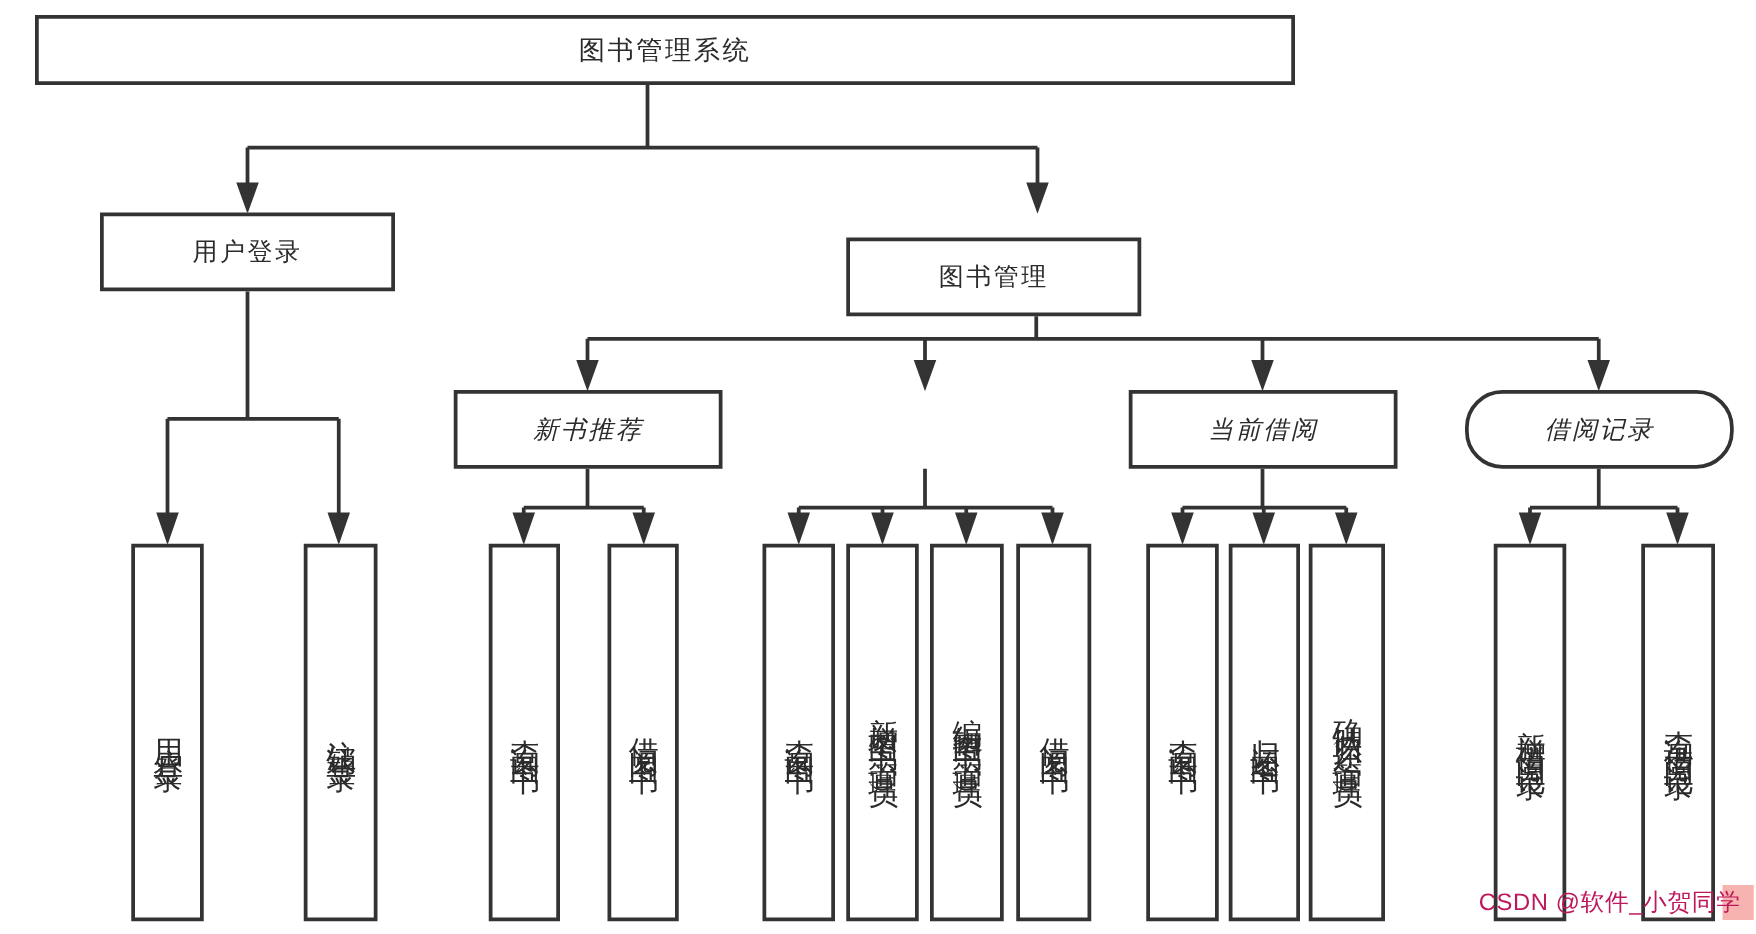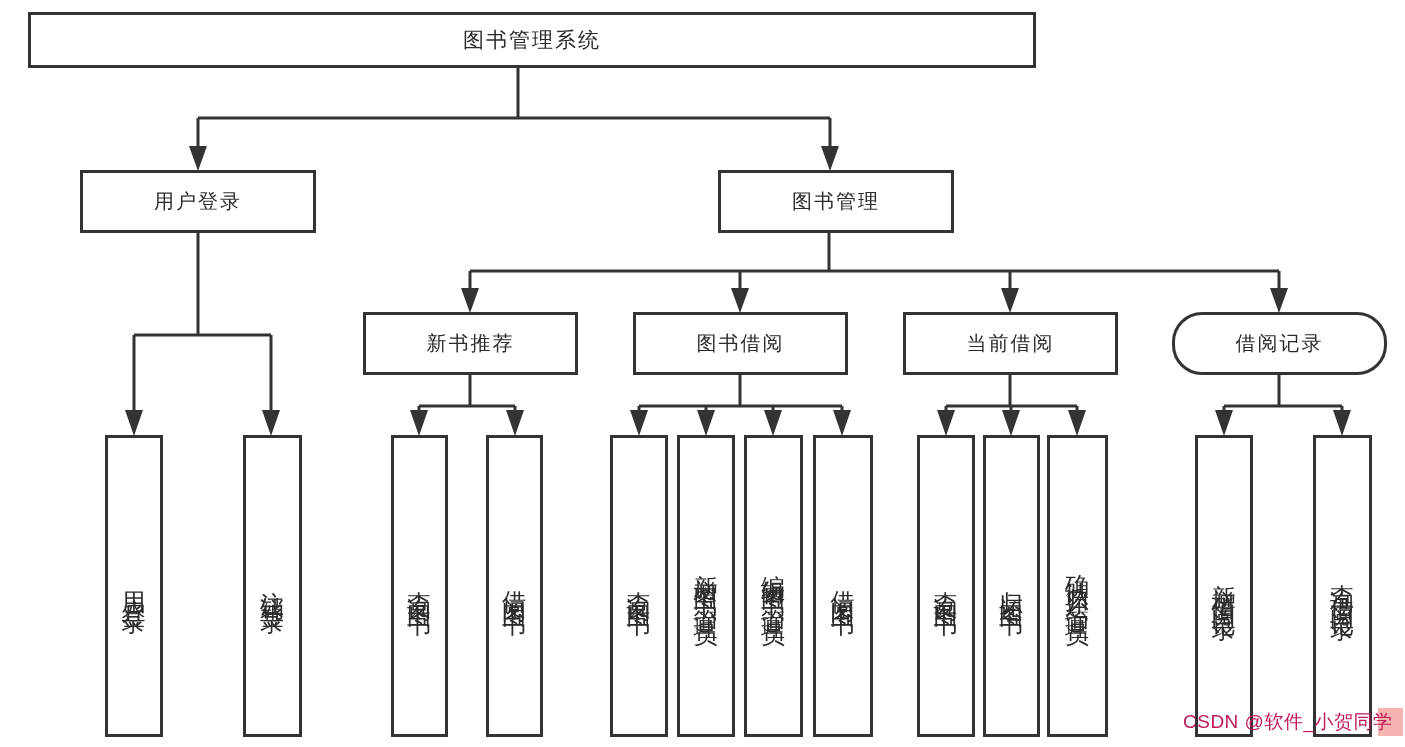--- a/index.html
+++ b/index.html
@@ -33,21 +33,21 @@
     font-size: 20px;
     letter-spacing: 2px;
     white-space: nowrap;
     z-index: 2;
   }
   .node.root {
     left: 28px; top: 12px; width: 1008px; height: 56px;
     font-size: 21px;
   }
   .node.lvl1 { top: 170px; height: 63px; width: 236px; }
-  .node.lvl2 { top: 312px; height: 63px; width: 215px; }
+  .node.lvl2 { top: 312px; height: 63px; width: 215px; font-style: italic; }
   .leaf {
     position: absolute;
     top: 435px;
     height: 302px;
     box-sizing: border-box;
     border: 3px solid #333333;
     background: #ffffff;
     display: flex;
     align-items: center;
     justify-content: center;
@@ -131,24 +131,23 @@
       <polygon points="1068,410 1086,410 1077,436"></polygon>
 
       <polygon points="1215,410 1233,410 1224,436"></polygon>
       <polygon points="1333,410 1351,410 1342,436"></polygon>
     </g>
   </svg>
 
   <div class="node root">图书管理系统</div>
 
   <div class="node lvl1" style="left:80px;">用户登录</div>
-  <div class="node lvl1" style="left:718px;">图书管理</div>
+  <div class="node lvl1" style="left:677px;margin-top:20px;">图书管理</div>
 
   <div class="node lvl2" style="left:363px;">新书推荐</div>
-  <div class="node lvl2" style="left:633px;">图书借阅</div>
   <div class="node lvl2" style="left:903px;">当前借阅</div>
   <div class="node lvl2" style="left:1172px;border-radius:30px;">借阅记录</div>
 
   <div class="leaf" style="left:105px;width:58px;">
     <span>用户登录</span>
   </div>
   <div class="leaf" style="left:243px;width:59px;">
     <span>注销登录</span>
   </div>
 

